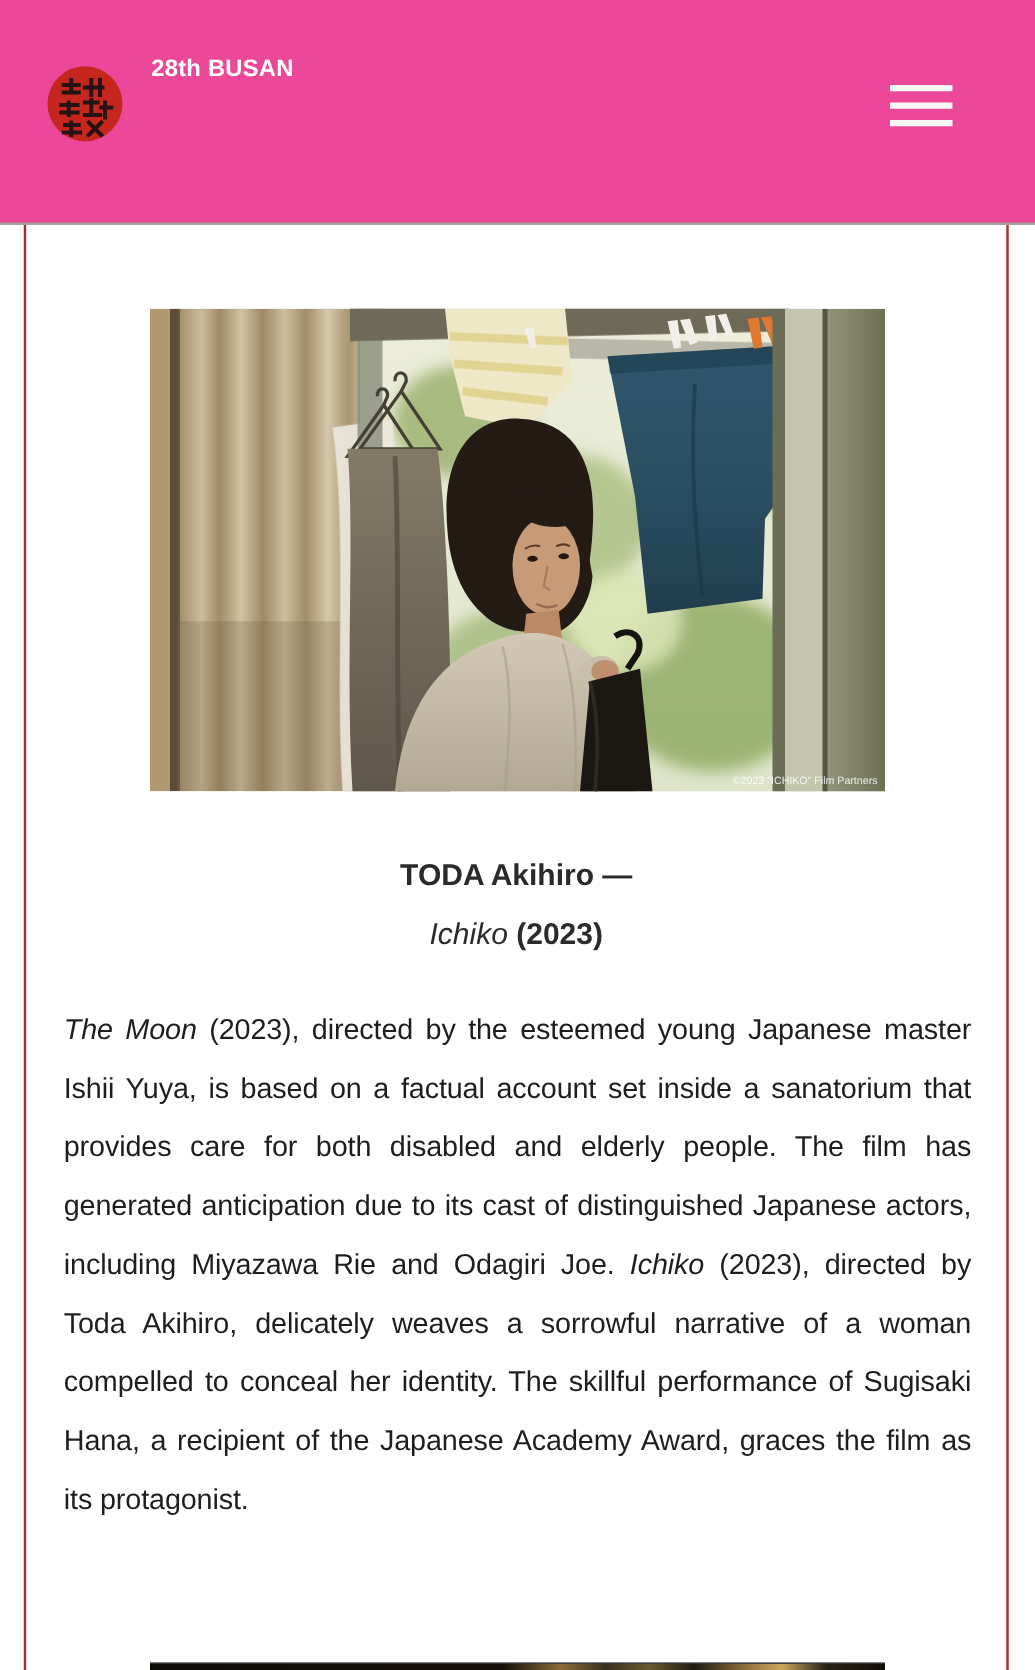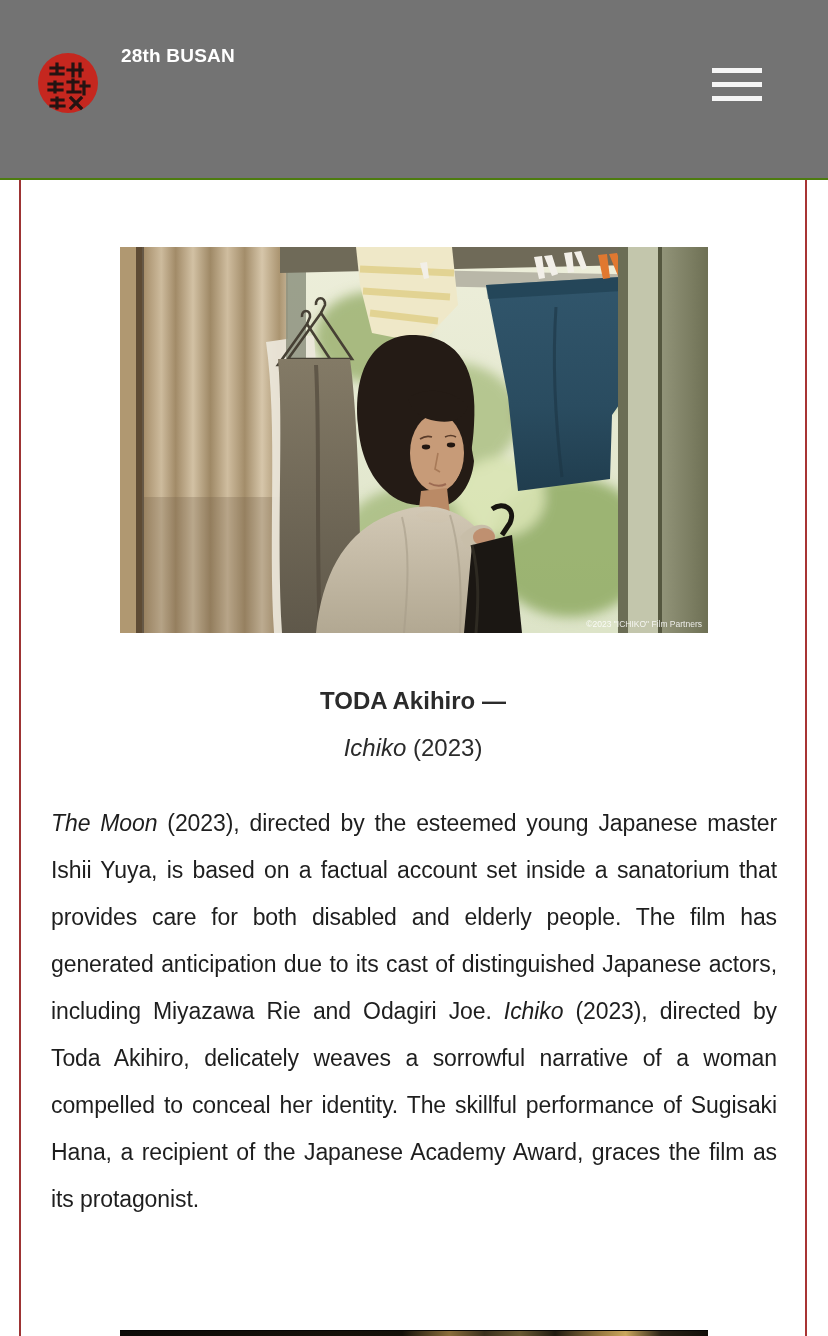--- a/index.html
+++ b/index.html
@@ -2,21 +2,21 @@
 <html><head>
 <meta charset="utf-8">
 <style>
   * { margin:0; padding:0; box-sizing:border-box; }
   html,body { width:828px; height:1336px; background:#ffffff; overflow:hidden;
               font-family:"Liberation Sans", sans-serif; }
 
   
   .site-header {
     position:absolute; left:0; top:0; width:828px; height:180px;
-    background:#737373; border-bottom:2px solid #4d7c0f;
+    background:#ec4899; border-bottom:2px solid #a3a3a3;
   }
   .logo-wrap {
     position:absolute; left:37px; top:52px; width:62px; height:62px;
   }
   .header-title {
     position:absolute; left:121px; top:44px;
     color:#ffffff; font-weight:700; font-size:19px; line-height:23.5px;
     letter-spacing:0.2px; white-space:nowrap;
   }
   .hamburger {
@@ -226,20 +226,20 @@
       <rect x="508" y="0" width="32" height="386" fill="#c3c6ac"></rect>
       <rect x="540" y="0" width="48" height="386" fill="url(#rwall)"></rect>
       <rect x="538" y="0" width="4" height="386" fill="#55573f"></rect>
 
       <text x="582" y="380" text-anchor="end" font-size="8.5" font-family="Liberation Sans, sans-serif" fill="#ffffff" opacity=".85">©2023 "ICHIKO" Film Partners</text>
     </svg>
   </figure>
 
   <div class="caption">
     <div class="line1">TODA Akihiro —</div>
-    <div class="line2"><span style="font-style: italic;">Ichiko</span><span style="font-weight: 400;"> (2023)</span></div>
+    <div class="line2"><span style="font-style: italic;">Ichiko</span><span style="font-weight: 700;"> (2023)</span></div>
   </div>
 
   <p class="synopsis"><span style="font-style: italic;">The Moon</span><span> (2023), directed by the esteemed young Japanese master Ishii Yuya, is based on a factual account set inside a sanatorium that provides care for both disabled and elderly people. The film has generated anticipation due to its cast of distinguished Japanese actors, including Miyazawa Rie and Odagiri Joe. </span><span style="font-style: italic;">Ichiko</span><span> (2023), directed by Toda Akihiro, delicately weaves a sorrowful narrative of a woman compelled to conceal her identity. The skillful performance of Sugisaki Hana, a recipient of the Japanese Academy Award, graces the film as its protagonist.</span></p>
 
   <div class="next-still-sliver"></div>
 
 </main>
 
 </body></html>

